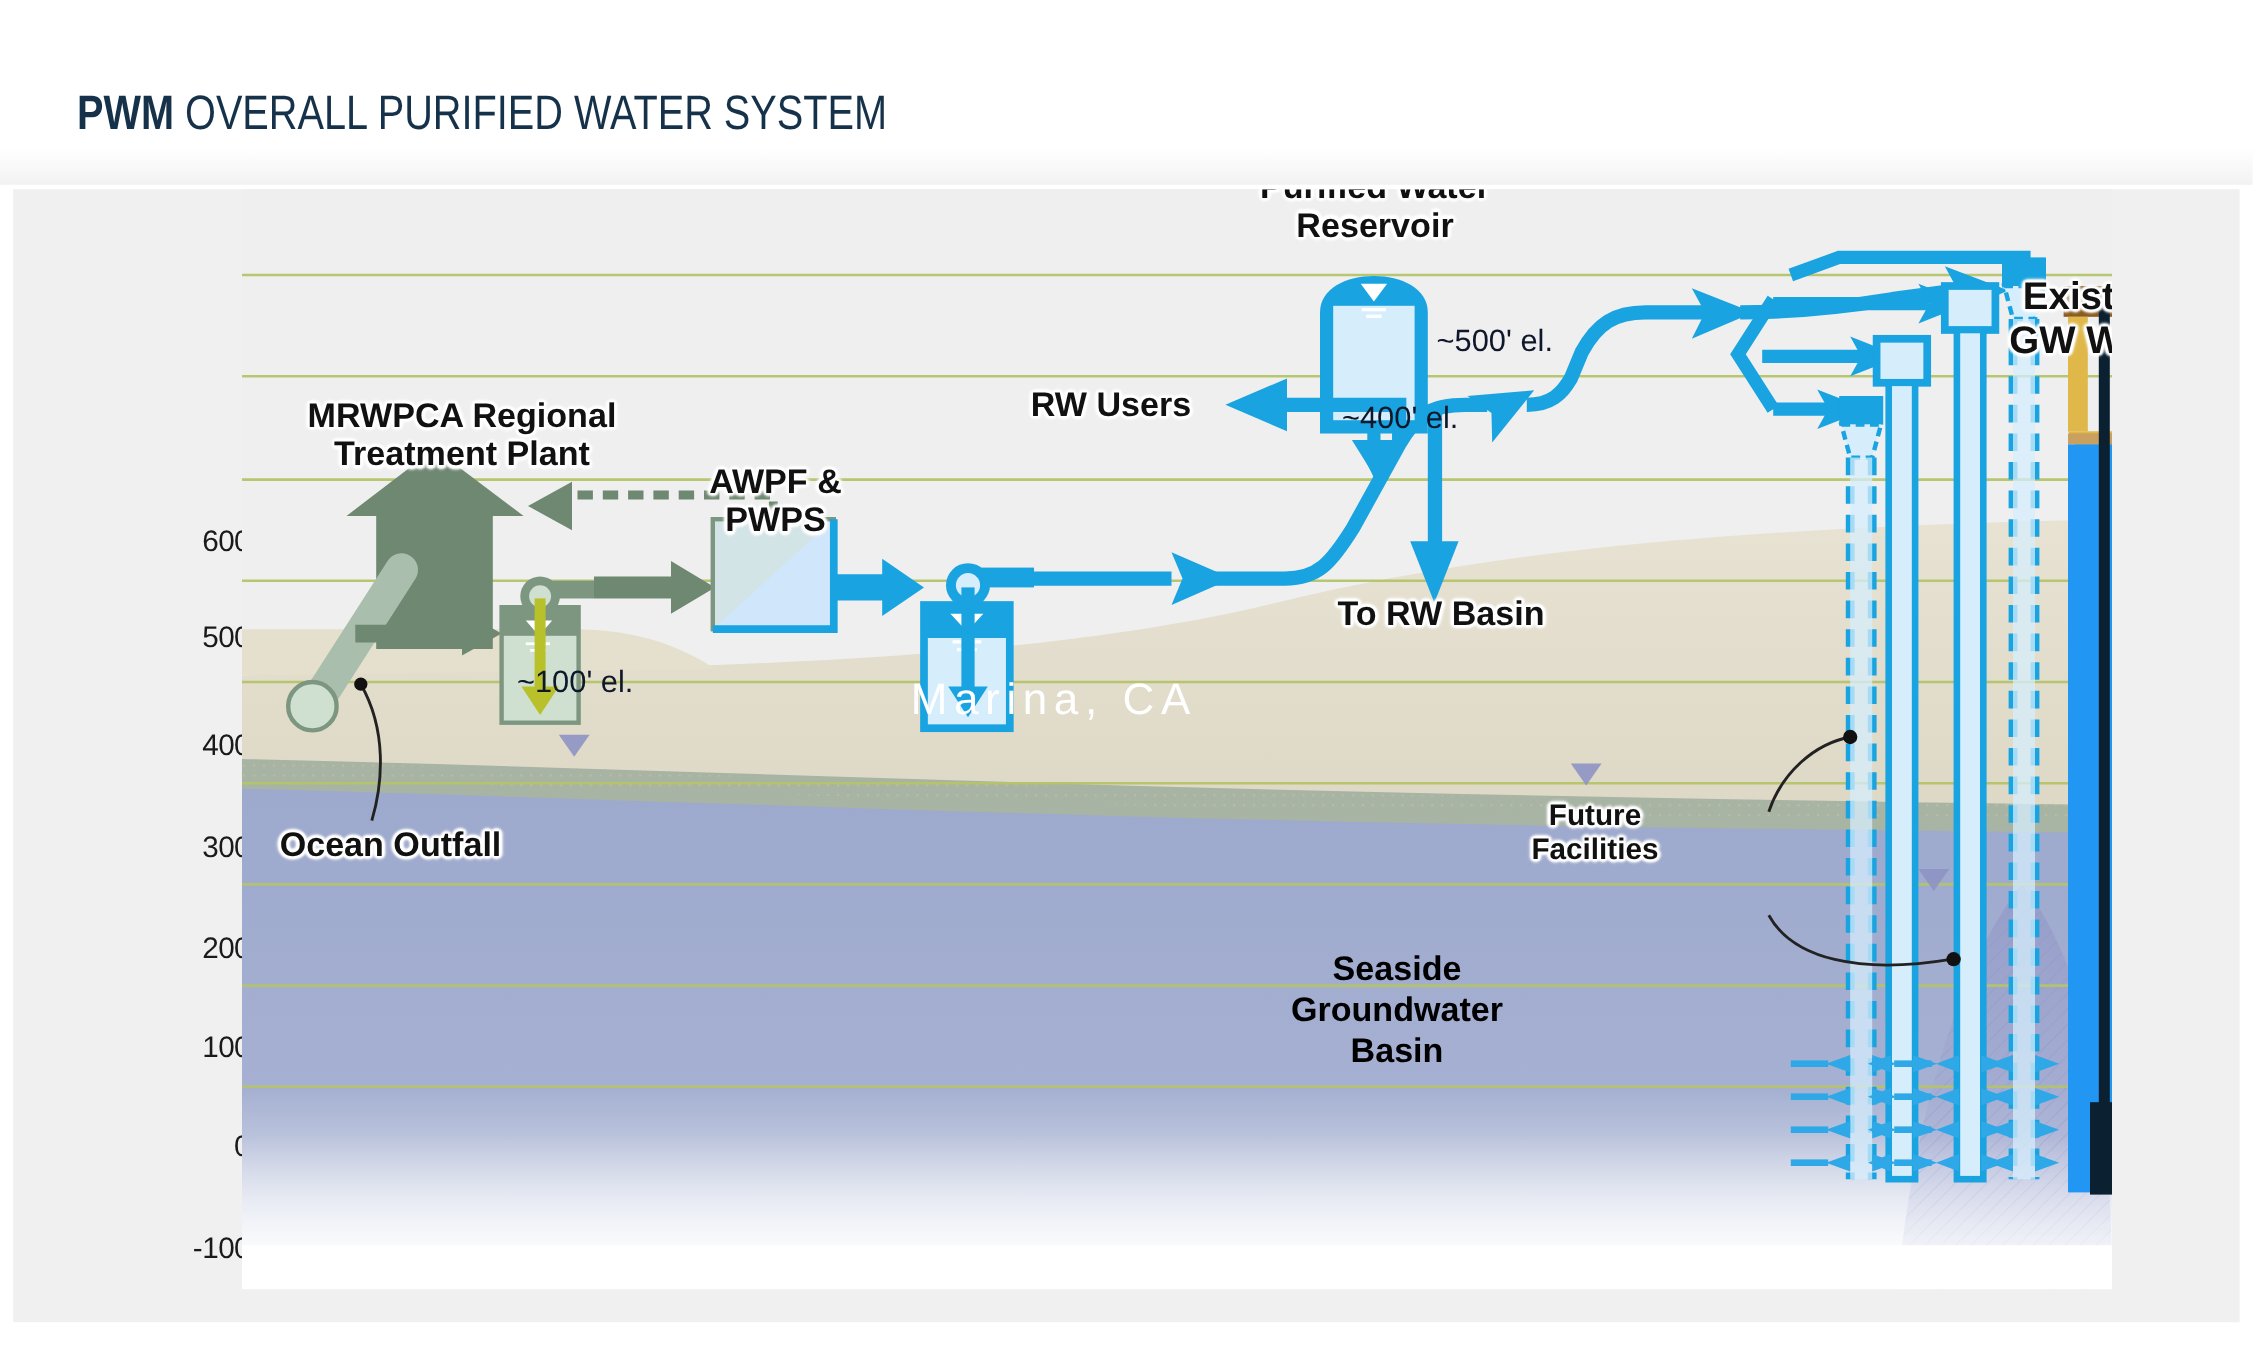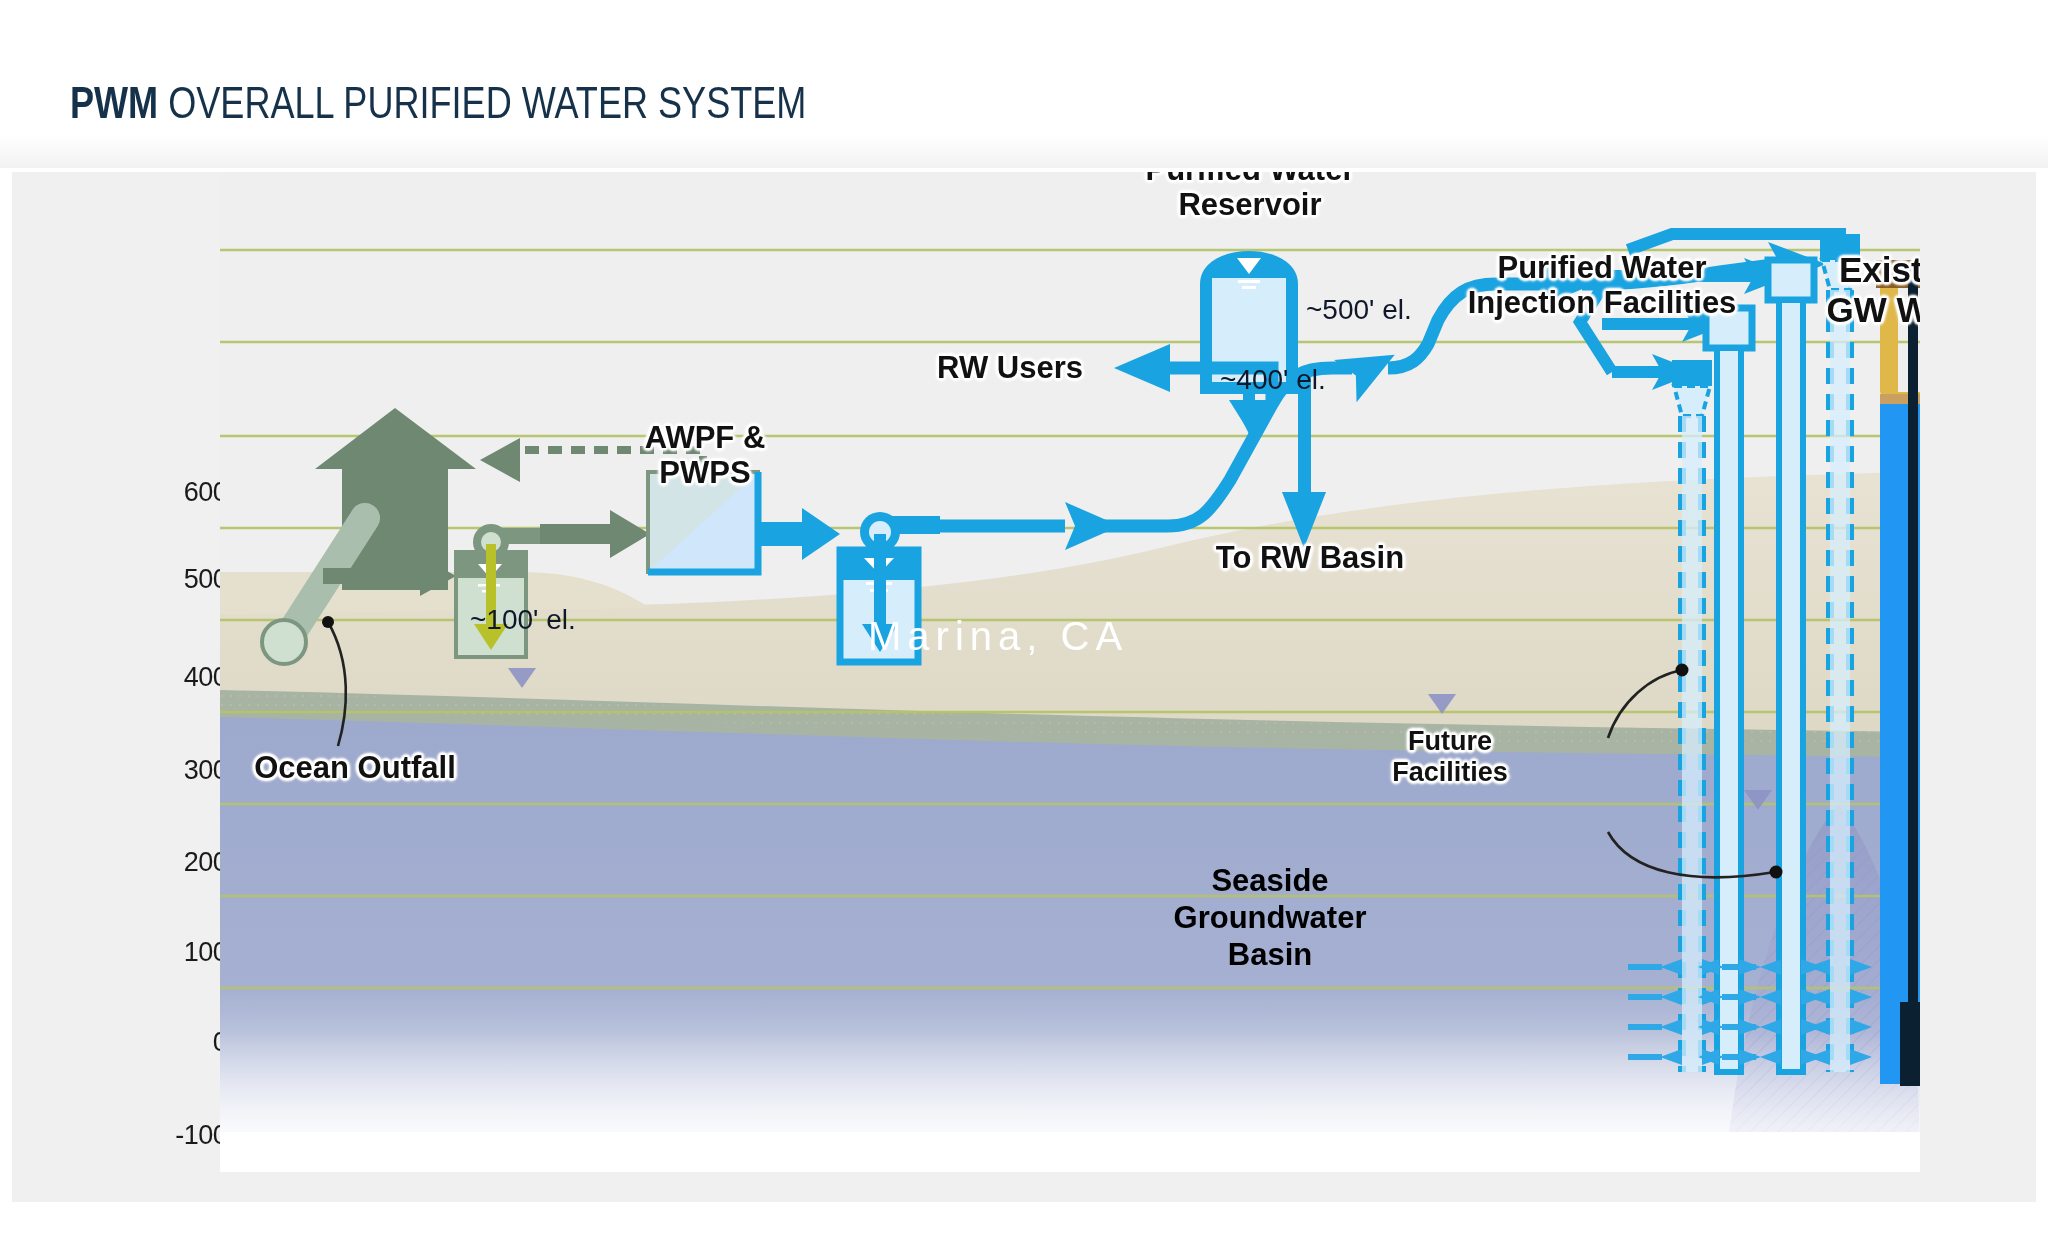--- a/index.html
+++ b/index.html
@@ -34,21 +34,21 @@
        text-shadow:
          2px 0 2px #fff,-2px 0 2px #fff,0 2px 2px #fff,0 -2px 2px #fff,
          2px 2px 2px #fff,-2px 2px 2px #fff,2px -2px 2px #fff,-2px -2px 2px #fff,
          3px 0 3px #fff,-3px 0 3px #fff,0 3px 3px #fff,0 -3px 3px #fff;}
   .lbl-narrow{font-family:"Liberation Sans Narrow","Liberation Sans",sans-serif;}
   .el-lbl{position:absolute;font-size:28px;color:#0f172a;font-weight:400;
           white-space:nowrap;}
   .white-lbl{position:absolute;color:#000000;font-weight:bold;text-align:center;
              line-height:1.2;white-space:pre-line;}
   .marina{position:absolute;color:#ffffff;font-weight:400;font-size:40px;
-          letter-spacing:6px;white-space:nowrap;margin-left:40px;}
+          letter-spacing:6px;white-space:nowrap;}
 
   svg{position:absolute;left:0;top:0;overflow:visible;}
 </style>
 </head>
 <body>
 
 <div id="header">
   <div id="title">
     <span class="pwm">PWM</span><span class="rest"> OVERALL PURIFIED WATER SYSTEM</span>
   </div>
@@ -383,41 +383,41 @@
       <circle cx="1556" cy="700" r="6.5" fill="#111"></circle>
 
       <g fill="#8d93c4">
         <path d="M288,496 L316,496 L302,516 Z" opacity="0.9"></path>
         <path d="M1208,522 L1236,522 L1222,542 Z" opacity="0.9"></path>
         <path d="M1524,618 L1552,618 L1538,638 Z" opacity="0.9"></path>
       </g>
 
     </svg>
 
+    <div class="lbl" style="left:10px;top:188px;width:380px;font-size:31px;">MRWPCA Regional
+Treatment Plant</div>
 
     <div class="lbl" style="left:370px;top:248px;width:230px;font-size:31px;">AWPF &amp;
 PWPS</div>
 
     <div class="lbl" style="left:-10px;top:578px;width:290px;font-size:31px;">Ocean Outfall</div>
 
     <div class="el-lbl" style="left:250px;top:432px;">~100' el.</div>
 
     <div class="lbl" style="left:860px;top:-20px;width:340px;font-size:31px;">Purified Water
 Reservoir</div>
 
     <div class="el-lbl" style="left:1086px;top:122px;">~500' el.</div>
 
     <div class="lbl" style="left:680px;top:178px;width:220px;font-size:31px;">RW Users</div>
 
     <div class="lbl" style="left:930px;top:368px;width:320px;font-size:31px;">To RW Basin</div>
 
     <div class="el-lbl" style="left:1000px;top:192px;">~400' el.</div>
 
-    <div class="lbl" style="left:1182px;top:78px;width:400px;font-size:31px;">Purified Water
-Injection Facilities</div>
 
     <div class="lbl lbl-narrow" style="left:1572px;top:78px;width:230px;font-size:35px;">Existing
 GW Wells</div>
 
     <div class="lbl" style="left:1105px;top:554px;width:250px;font-size:27px;">Future
 Facilities</div>
 
     <div class="marina" style="left:608px;top:442px;">Marina, CA</div>
 
     <div class="white-lbl" style="left:850px;top:690px;width:400px;font-size:31px;">Seaside

